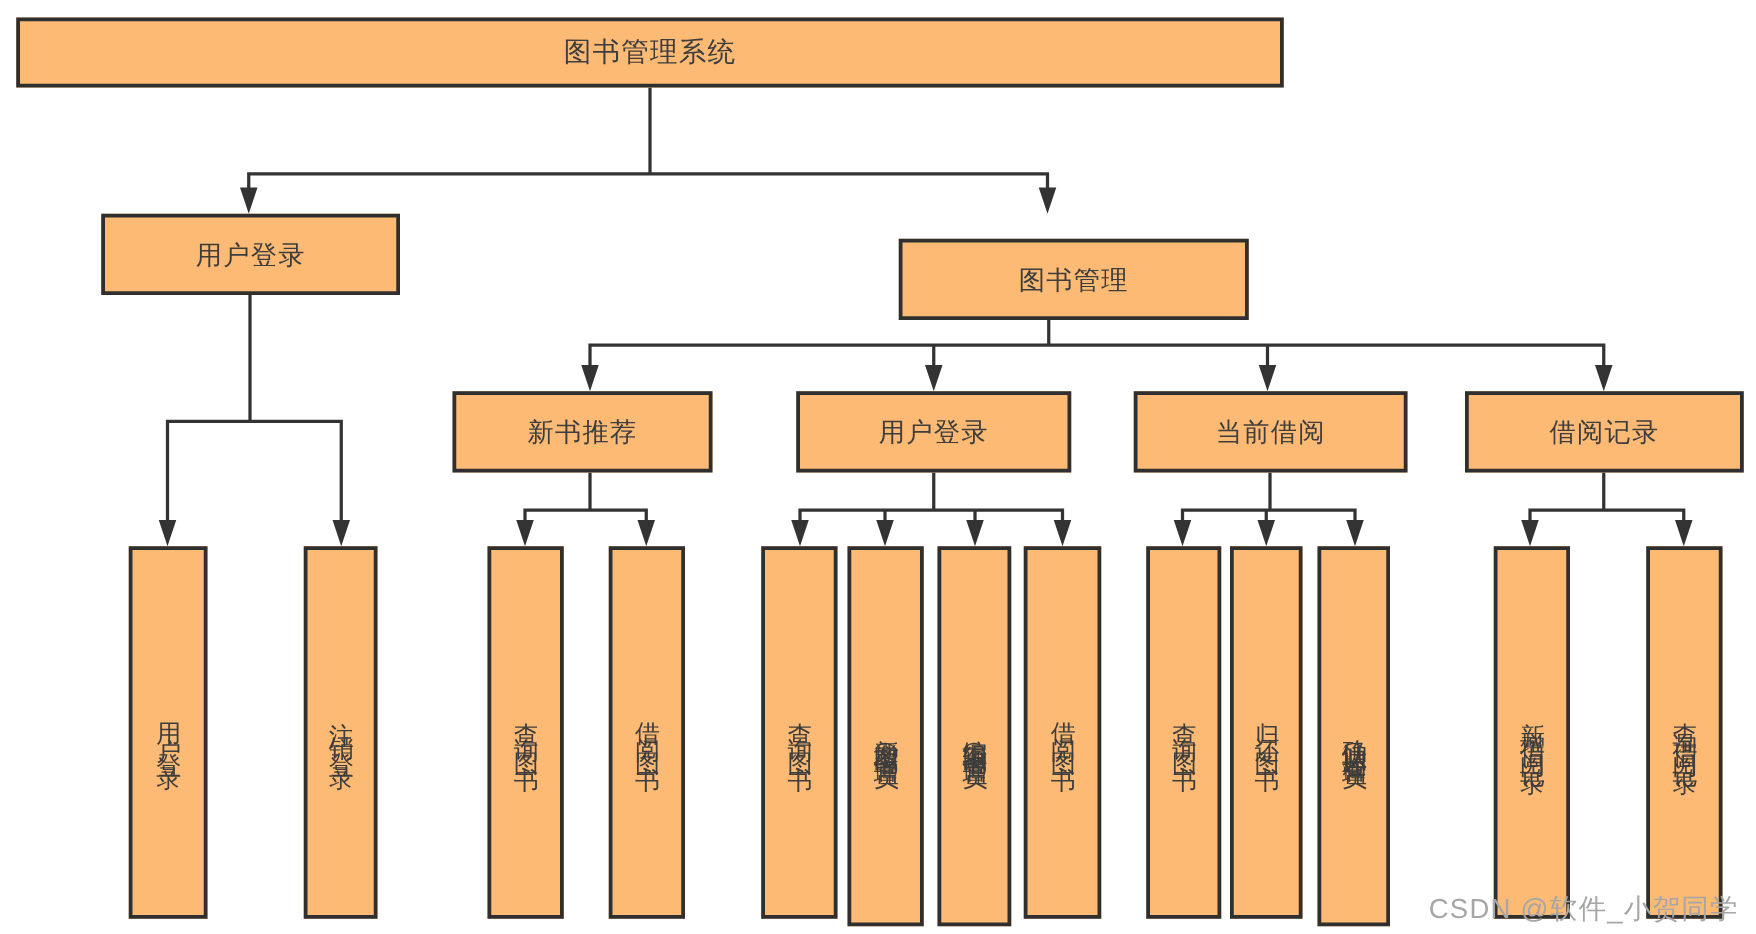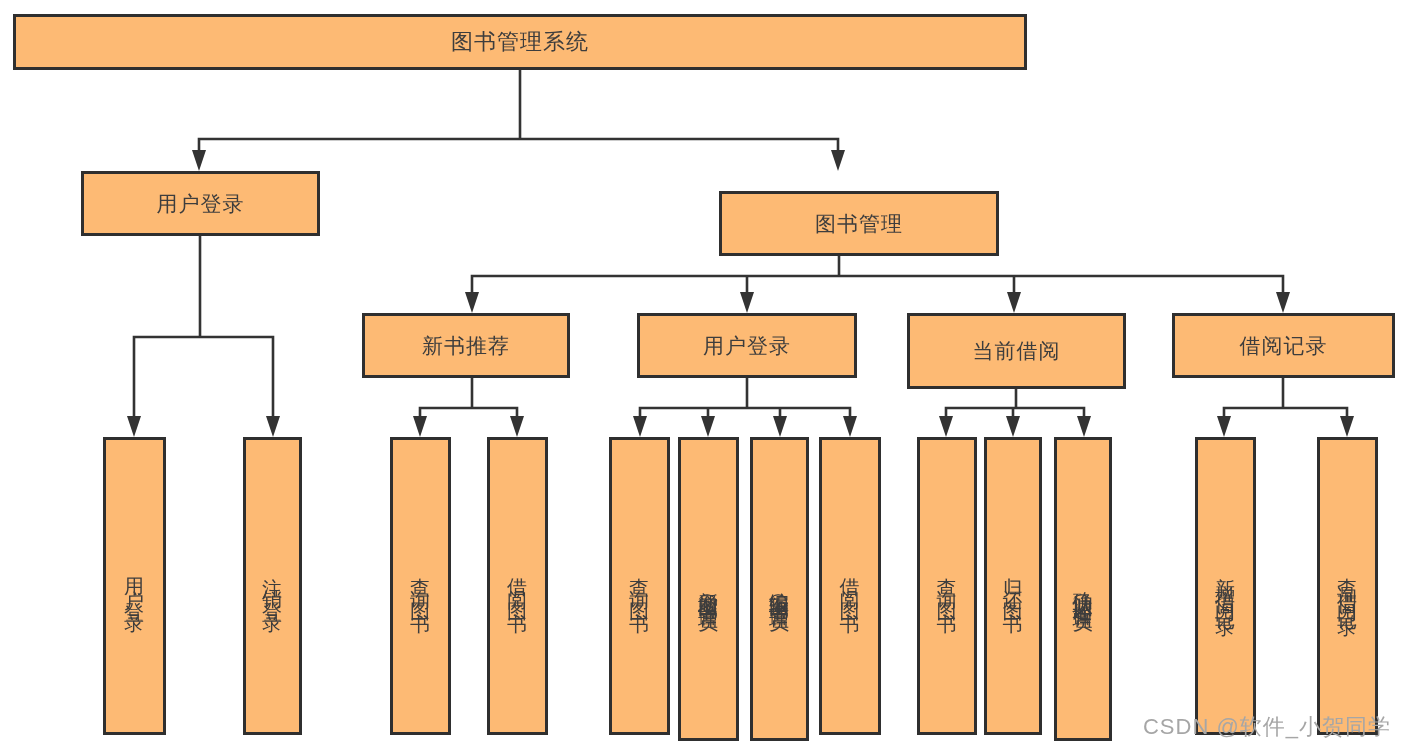--- a/index.html
+++ b/index.html
@@ -124,21 +124,21 @@
   <div class="node" style="left:719px;top:171px;width:280px;height:65px;margin-top:20px;">
     <span class="hlabel">图书管理</span>
   </div>
 
   <div class="node" style="left:362px;top:313px;width:208px;height:65px;">
     <span class="hlabel">新书推荐</span>
   </div>
   <div class="node" style="left:637px;top:313px;width:220px;height:65px;">
     <span class="hlabel">用户登录</span>
   </div>
-  <div class="node" style="left:907px;top:313px;width:219px;height:76px;">
+  <div class="node" style="left:907px;top:313px;width:219px;height:65px;">
     <span class="hlabel">当前借阅</span>
   </div>
   <div class="node" style="left:1172px;top:313px;width:223px;height:65px;">
     <span class="hlabel">借阅记录</span>
   </div>
 
   <div class="node" style="left:103px;top:437px;width:63px;height:298px;">
     <span class="leaf-label">用户登录</span>
   </div>
   <div class="node" style="left:243px;top:437px;width:59px;height:298px;">

